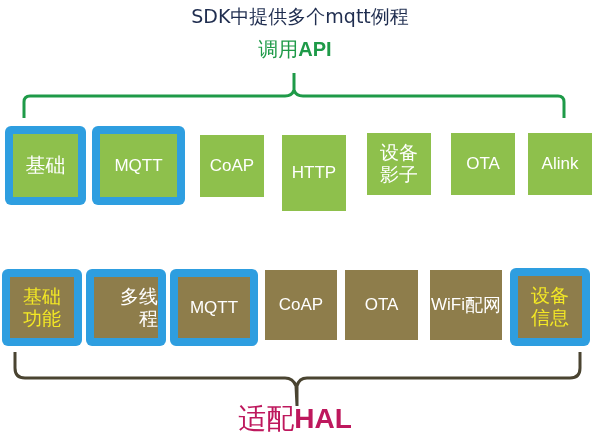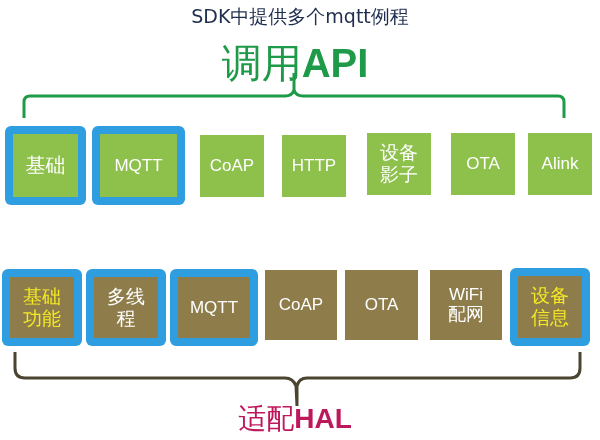--- a/index.html
+++ b/index.html
@@ -1,20 +1,20 @@
 <!DOCTYPE html>
 <html><head>
 <meta charset="utf-8">
 <style>
   html, body { margin:0; padding:0; background:#ffffff; }
   body { width:600px; height:440px; position:relative; overflow:hidden;
          font-family:"DejaVu Sans", "Liberation Sans", sans-serif; }
   .abs { position:absolute; }
   .title { left:0; top:4px; width:600px; text-align:center; font-size:19px; color:#1f2d4f; }
-  .api-label { left:0; top:36px; width:590px; text-align:center; font-size:40px; color:#1e9a48; font-weight:normal; }
+  .api-label { left:0; top:36px; width:590px; text-align:center; font-size:20px; color:#1e9a48; font-weight:normal; }
   .api-label b, .hal-label b { font-family:"Liberation Sans", sans-serif; font-weight:bold; }
   .hal-label { left:0; top:400px; width:590px; text-align:center; font-size:28px; color:#be185d; }
   .box { position:absolute; display:flex; align-items:center; justify-content:center; text-align:center;
          font-family:"Liberation Sans", "DejaVu Sans", sans-serif; box-sizing:border-box; line-height:1.15; }
   .green { background:#8ec04c; color:#ffffff; }
   .olive { background:#8e7d4b; color:#ffffff; }
   .hl { position:absolute; background:#2e9ee0; border-radius:6px; }
   .yellow { color:#f4e924; }
   svg { position:absolute; left:0; top:0; }
 </style>
@@ -37,21 +37,21 @@
 
 <div class="hl" style="left:92px;top:126px;width:93px;height:79px;"></div>
 <div class="box green" style="left:100px;top:134px;width:77px;height:63px;font-size:17px;">
     <span>MQTT</span>
   </div>
 
 <div class="box green" style="left:200px;top:135px;width:64px;height:62px;font-size:17px;">
     <span>CoAP</span>
   </div>
 
-<div class="box green" style="left:282px;top:135px;width:64px;height:62px;font-size:17px;">
+<div class="box green" style="left:282px;top:135px;width:64px;height:76px;font-size:17px;">
     <span>HTTP</span>
   </div>
 
 <div class="box green" style="left:367px;top:133px;width:64px;height:62px;font-size:19px;flex-direction:column;font-family:'DejaVu Sans',sans-serif;">
     <span>设备</span>
     <span>影子</span>
   </div>
 
 <div class="box green" style="left:451px;top:133px;width:64px;height:62px;font-size:17px;">
     <span>OTA</span>
@@ -61,39 +61,39 @@
     <span>Alink</span>
   </div>
 
 <div class="hl" style="left:2px;top:269px;width:80px;height:77px;"></div>
 <div class="box olive yellow" style="left:10px;top:277px;width:64px;height:61px;font-size:19px;flex-direction:column;font-family:'DejaVu Sans',sans-serif;">
     <span>基础</span>
     <span>功能</span>
   </div>
 
 <div class="hl" style="left:86px;top:269px;width:80px;height:77px;"></div>
-<div class="box olive" style="left:94px;top:277px;width:64px;height:61px;font-size:19px;flex-direction:column;font-family:'DejaVu Sans',sans-serif;">
+<div class="box olive" style="left:94px;top:277px;width:64px;height:61px;font-size:19px;flex-direction:column;font-family:'DejaVu Sans',sans-serif;align-items:flex-end;">
     <span>多线</span>
     <span>程</span>
   </div>
 
 <div class="hl" style="left:170px;top:269px;width:88px;height:77px;"></div>
 <div class="box olive" style="left:178px;top:277px;width:72px;height:61px;font-size:17px;">
     <span>MQTT</span>
   </div>
 
 <div class="box olive" style="left:265px;top:270px;width:72px;height:70px;font-size:17px;">
     <span>CoAP</span>
   </div>
 
 <div class="box olive" style="left:345px;top:270px;width:73px;height:70px;font-size:17px;">
     <span>OTA</span>
   </div>
 
-<div class="box olive" style="left:430px;top:270px;width:72px;height:70px;font-size:17px;flex-direction:column;">
+<div class="box olive" style="left:430px;top:270px;width:72px;height:70px;font-size:17px;flex-direction:row;">
     <span>WiFi</span>
     <span style="font-family:Liberation Serif, serif;font-size:18px;">配网</span>
   </div>
 
 <div class="hl" style="left:510px;top:268px;width:80px;height:78px;"></div>
 <div class="box olive yellow" style="left:518px;top:276px;width:64px;height:62px;font-size:19px;flex-direction:column;font-family:'DejaVu Sans',sans-serif;">
     <span>设备</span>
     <span>信息</span>
   </div>
 

